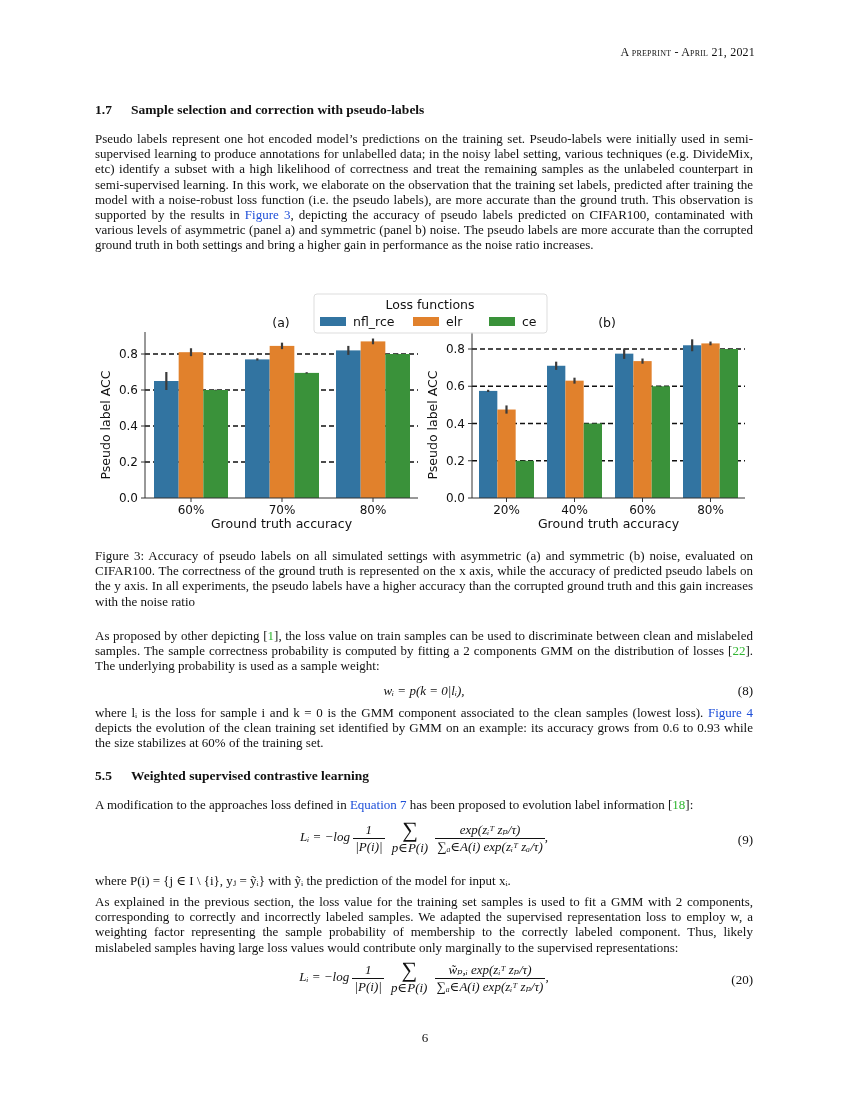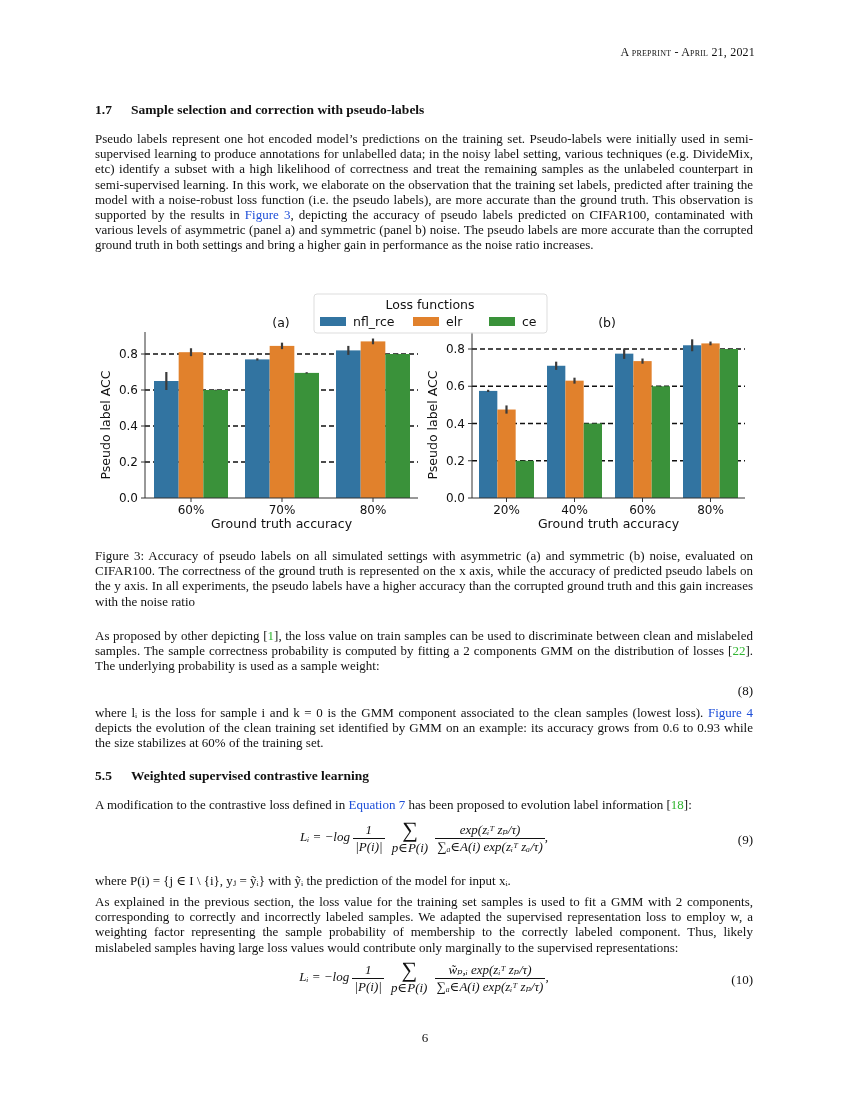--- a/index.html
+++ b/index.html
@@ -151,33 +151,34 @@
     </g>
 </svg>
 
 <div class="abs para" style="top:548px">Figure 3:  Accuracy of pseudo labels on all simulated settings with asymmetric (a) and symmetric (b) noise, evaluated on CIFAR100. The correctness of the ground truth is represented on the x axis, while the accuracy of predicted pseudo labels on the y axis. In all experiments, the pseudo labels have a higher accuracy than the corrupted ground truth and this gain increases with the noise ratio</div>
 
 <div class="abs para" style="top:628px">
   <span>As proposed by other depicting [</span><a class="green">1</a><span>], the loss value on train samples can be used to discriminate between clean and mislabeled samples. The sample correctness probability is computed by fitting a 2 components GMM on the distribution of losses [</span><a class="green">22</a><span>]. The underlying probability is used as a sample weight:</span>
 </div>
 
 <div class="abs eq" style="top:683px">
+  <span class="body">wᵢ = p(k = 0|lᵢ),</span>
     <span class="num">(8)</span>
 </div>
 
 <div class="abs para" style="top:705px">
   <span>where lᵢ is the loss for sample i and k = 0 is the GMM component associated to the clean samples (lowest loss). </span><a class="red">Figure 4</a><span> depicts the evolution of the clean training set identified by GMM on an example: its accuracy grows from 0.6 to 0.93 while the size stabilizes at 60% of the training set.</span>
 </div>
 
 <div class="abs h2" style="top:768px">
   <span class="num">5.5</span><span>Weighted supervised contrastive learning</span>
 </div>
 
 <div class="abs para" style="top:797px">
-  <span>A modification to the contrastive loss defined in </span><a class="red">Equation 7</a><span> has been proposed to evolution label information [</span><a class="green">18</a><span>]:</span>
+  <span>A modification to the approaches loss defined in </span><a class="red">Equation 7</a><span> has been proposed to evolution label information [</span><a class="green">18</a><span>]:</span>
 </div>
 
 <div class="abs eq" style="top:820px;height:44px">
   <div class="body" style="top:0">
     <span>Lᵢ = −log</span>
     <span class="frac"><span class="n">1</span><span class="d">|P(i)|</span></span>
     <span class="sumwrap"><span class="sig">∑</span><span class="sub">p∈P(i)</span></span>
     <span class="frac"><span class="n">exp(zᵢᵀ zₚ/τ)</span><span class="d">∑ₐ∈A(i) exp(zᵢᵀ zₐ/τ)</span></span><span>,</span>
   </div>
   <span class="num" style="top:12px">(9)</span>
@@ -187,16 +188,16 @@
 
 <div class="abs para" style="top:894px">As explained in the previous section, the loss value for the training set samples is used to fit a GMM with 2 components, corresponding to correctly and incorrectly labeled samples. We adapted the supervised representation loss to employ w, a weighting factor representing the sample probability of membership to the correctly labeled component. Thus, likely mislabeled samples having large loss values would contribute only marginally to the supervised representations:</div>
 
 <div class="abs eq" style="top:960px;height:44px">
   <div class="body" style="top:0">
     <span>Lᵢ = −log</span>
     <span class="frac"><span class="n">1</span><span class="d">|P(i)|</span></span>
     <span class="sumwrap"><span class="sig">∑</span><span class="sub">p∈P(i)</span></span>
     <span class="frac"><span class="n">w̃ₚ,ᵢ exp(zᵢᵀ zₚ/τ)</span><span class="d">∑ₐ∈A(i) exp(zᵢᵀ zₚ/τ)</span></span><span>,</span>
   </div>
-  <span class="num" style="top:12px">(10)</span>
+  <span class="num" style="top:12px">(20)</span>
 </div>
 
 <div class="abs page-num">6</div>
 
 </body></html>

